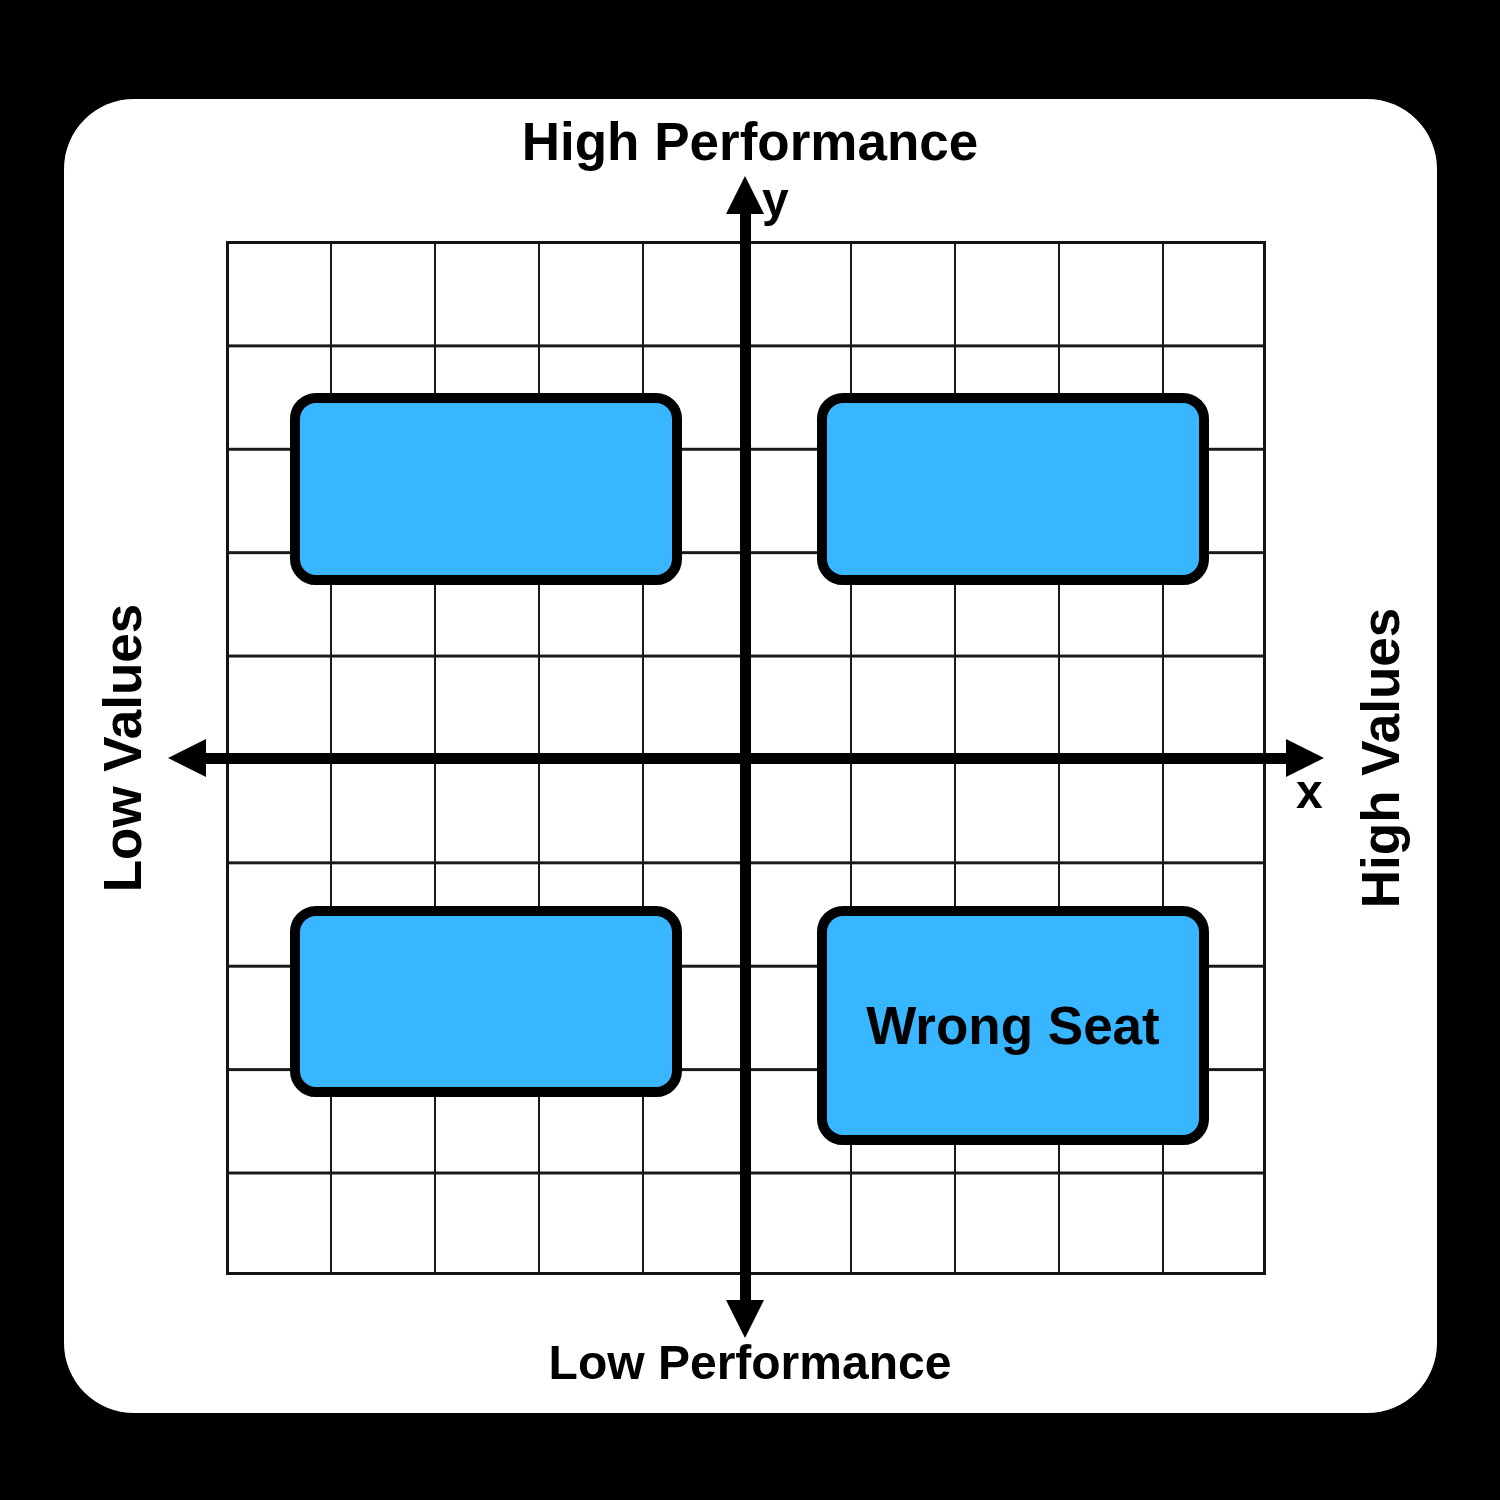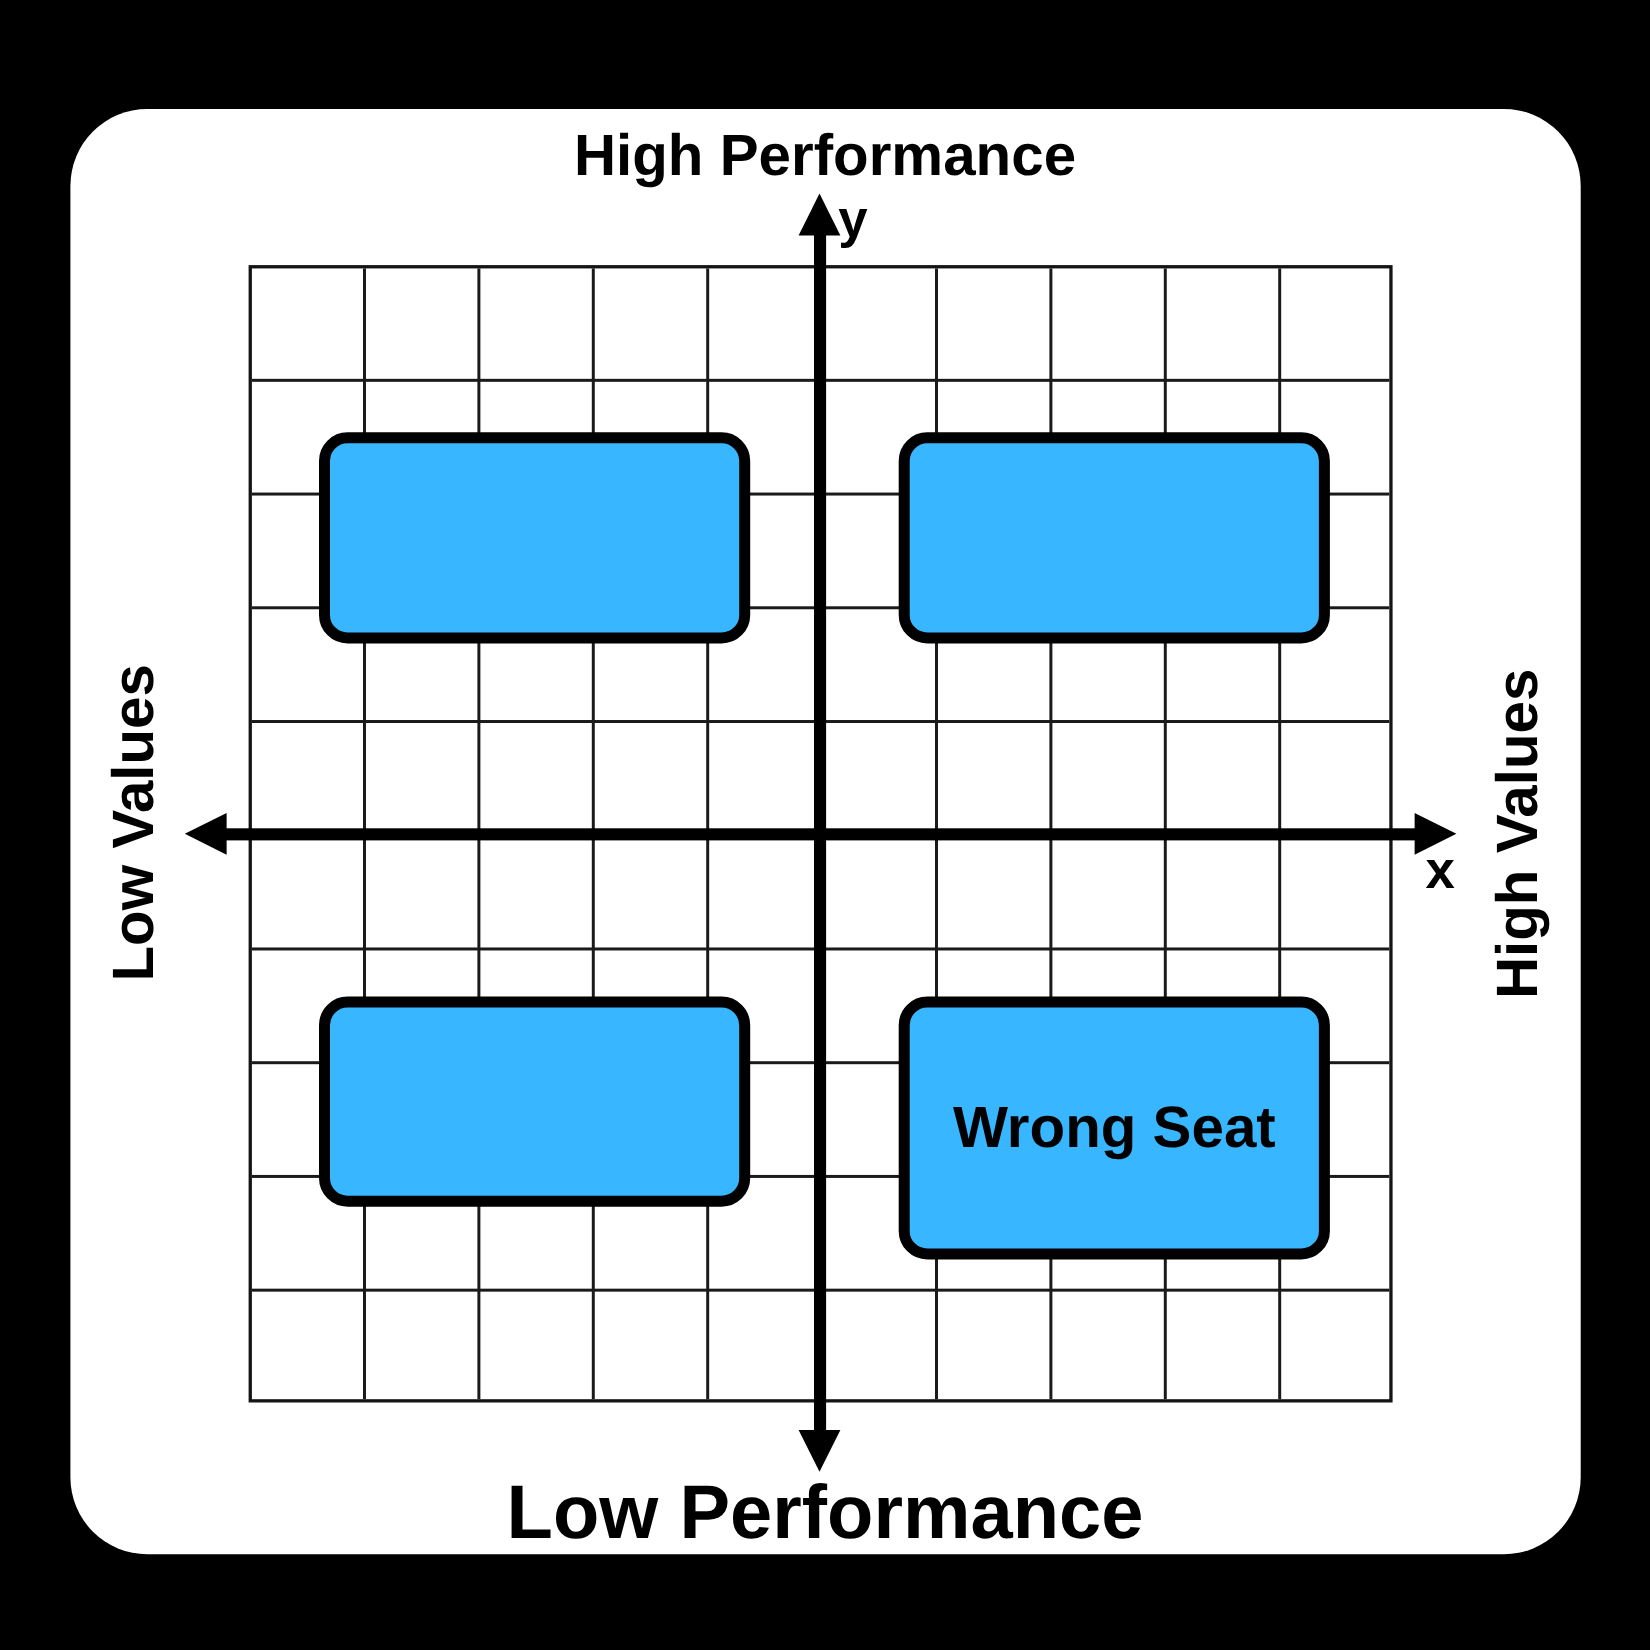--- a/index.html
+++ b/index.html
@@ -56,21 +56,21 @@
     border-top: 19px solid transparent; border-bottom: 19px solid transparent;
     border-left: 38px solid #000;
   }
   .lbl {
     position: absolute;
     font-weight: 700;
     white-space: nowrap;
     line-height: 1.15;
   }
   .lbl-top    { left: 0; width: 1500px; top: 112px; text-align: center; font-size: 53px; }
-  .lbl-bottom { left: 0; width: 1500px; top: 1335px; text-align: center; font-size: 69px; }
+  .lbl-bottom { left: 0; width: 1500px; top: 1335px; text-align: center; font-size: 48px; }
   .lbl-y { left: 762px; top: 172px; font-size: 48px; }
   .lbl-x { left: 1296px; top: 764px; font-size: 48px; }
   .lbl-rot {
     font-size: 53px;
   }
   .lbl-left  { left: 123px; top: 748px; transform: translate(-50%, -50%) rotate(-90deg); }
   .lbl-right { left: 1381px; top: 758px; transform: translate(-50%, -50%) rotate(-90deg); }
   .qbox {
     position: absolute;
     box-sizing: border-box;

